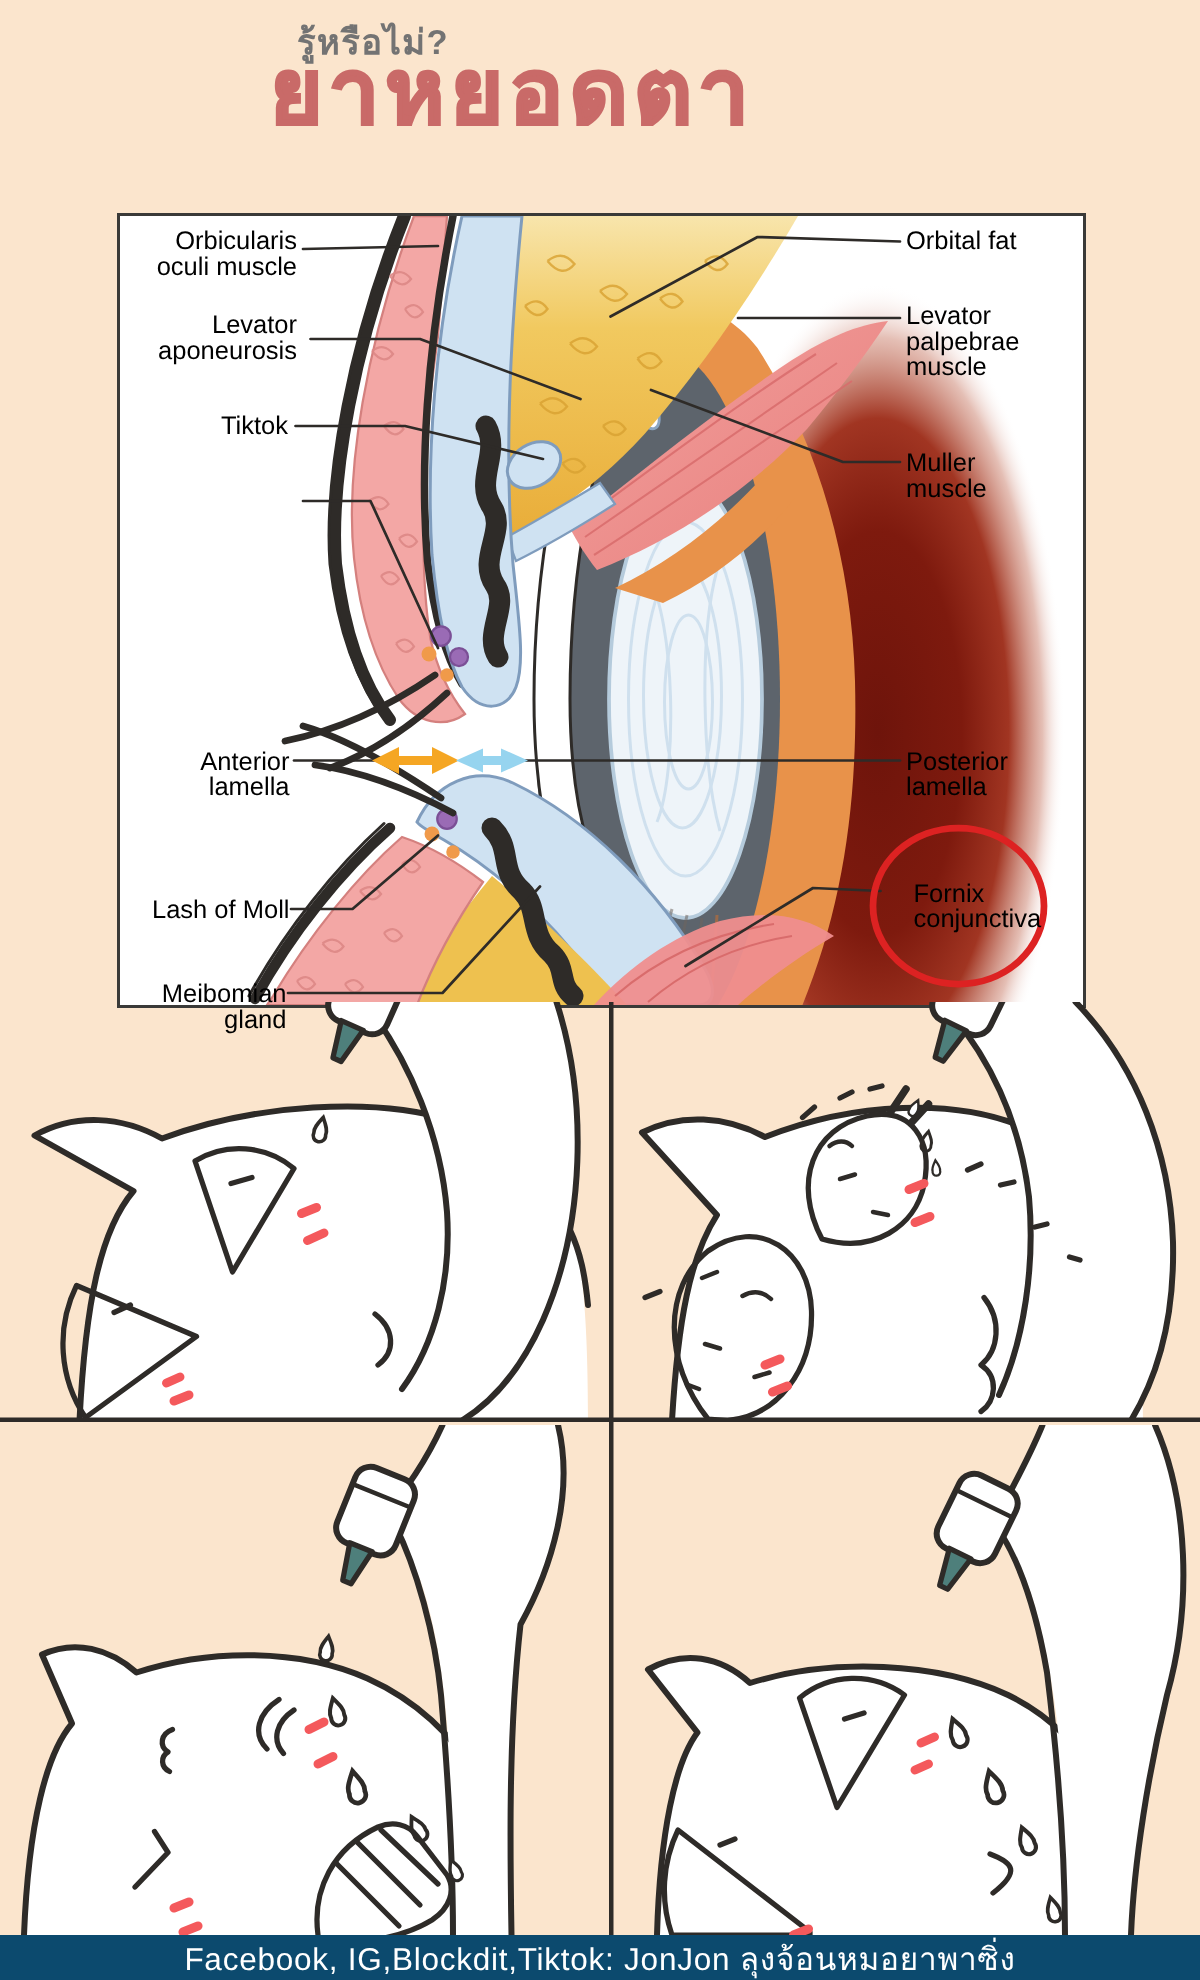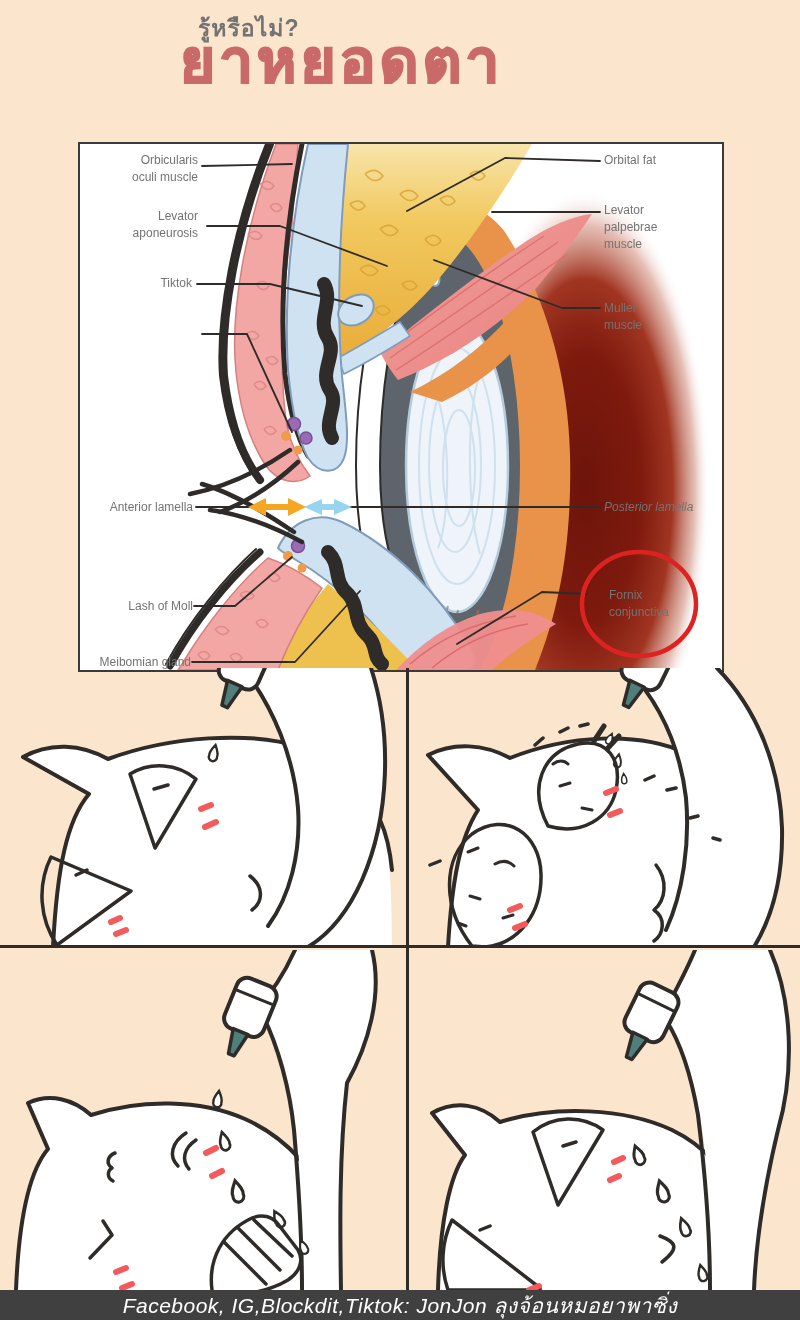--- a/index.html
+++ b/index.html
@@ -7,28 +7,28 @@
        background:#fbe5cd;font-family:"Liberation Sans","DejaVu Sans",sans-serif;}
   .abs{position:absolute;}
   
   .subtitle{left:198px;top:10px;font-size:23px;font-weight:bold;color:#737373;letter-spacing:1px;}
   .main-title{left:180px;top:30px;font-size:60px;line-height:1.05;font-weight:bold;color:#c96a68;
               letter-spacing:4px;-webkit-text-stroke:2px #c96a68;}
   
   .diagram-box{left:78px;top:142px;width:642px;height:526px;background:#ffffff;
                border:2px solid #3a3a38;box-sizing:content-box;}
   .diagram-box svg{position:absolute;left:0;top:0;}
-  .lbl{position:absolute;font-size:12px;line-height:17px;color:#737373;white-space:pre-line;}
+  .lbl{position:absolute;font-size:17px;line-height:17px;color:#000000;white-space:pre-line;}
   .lbl.r{text-align:right;}
   
   .panel{position:absolute;overflow:hidden;}
   .divider{position:absolute;background:#2e2b28;}
   
-  .footer{left:0;top:1290px;width:800px;height:30px;background:#404040;
-          display:flex;align-items:center;justify-content:center;font-style:italic;}
+  .footer{left:0;top:1290px;width:800px;height:30px;background:#0c4a6e;
+          display:flex;align-items:center;justify-content:center;}
   .footer span{color:#ffffff;font-size:21px;letter-spacing:.5px;}
   
   .ink{stroke:#2e2b28;fill:none;stroke-linecap:round;stroke-linejoin:round;}
   .blush{stroke:#f4595c;stroke-width:6;stroke-linecap:round;fill:none;}
 </style>
 </head>
 <body>
 
 <svg width="0" height="0" style="position:absolute">
   <defs>
@@ -224,21 +224,21 @@
     <div class="lbl r" style="right:530px;top:131px;">Tiktok</div>
     <div class="lbl r" style="right:529px;top:355px;">Anterior lamella</div>
     <div class="lbl r" style="right:529px;top:454px;">Lash of Moll</div>
     <div class="lbl r" style="right:531px;top:510px;">Meibomian gland</div>
     <div class="lbl" style="left:524px;top:8px;">Orbital fat</div>
     <div class="lbl" style="left:524px;top:58px;">Levator
 palpebrae
 muscle</div>
     <div class="lbl" style="left:524px;top:156px;">Muller
 muscle</div>
-    <div class="lbl" style="left:524px;top:355px;font-style:italic;">Posterior lamella</div>
+    <div class="lbl" style="left:524px;top:355px;">Posterior lamella</div>
     <div class="lbl" style="left:529px;top:443px;">Fornix
 conjunctiva</div>
   </div>
 
   <svg class="panel" style="left:0;top:668px;" width="405" height="279" viewBox="0 0 405 279">
     <g>
       <path fill="#ffffff" d="M 53,279 C 57,200 67,152 89,126 L 23,89 C 50,74 81,76 108,91 C 170,68 250,63 301,79 C 340,91 364,116 380,152 C 387,167 392,200 392,279 Z"></path>
       <path class="ink" stroke-width="4" d="M 53,279 C 57,200 67,152 89,126 L 23,89 C 50,74 81,76 108,91 C 170,68 250,63 301,79 C 340,91 364,116 380,152 C 387,167 390,182 392,202"></path>
     </g>
     <g>

